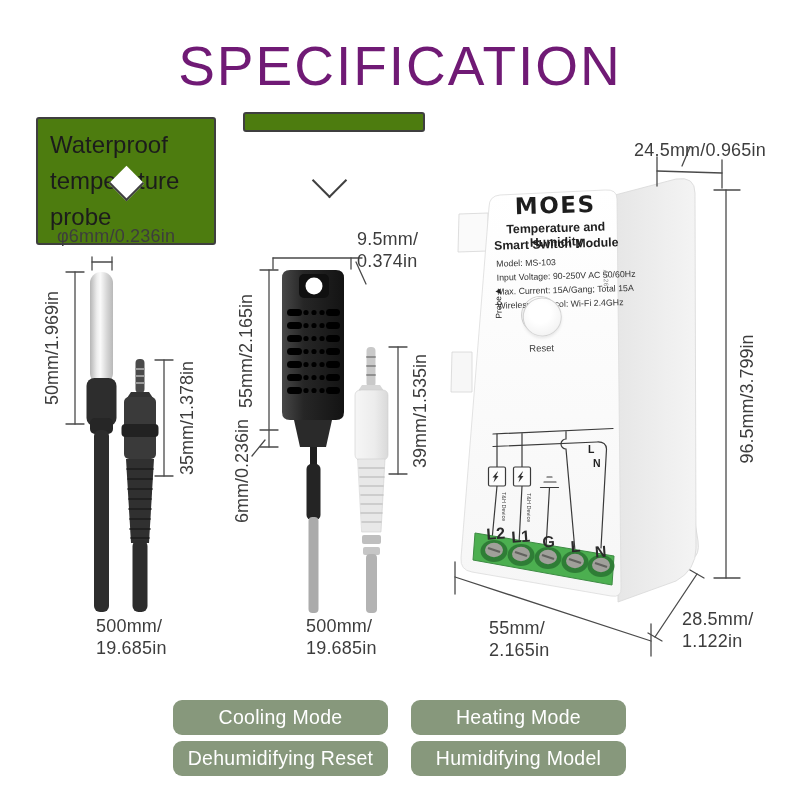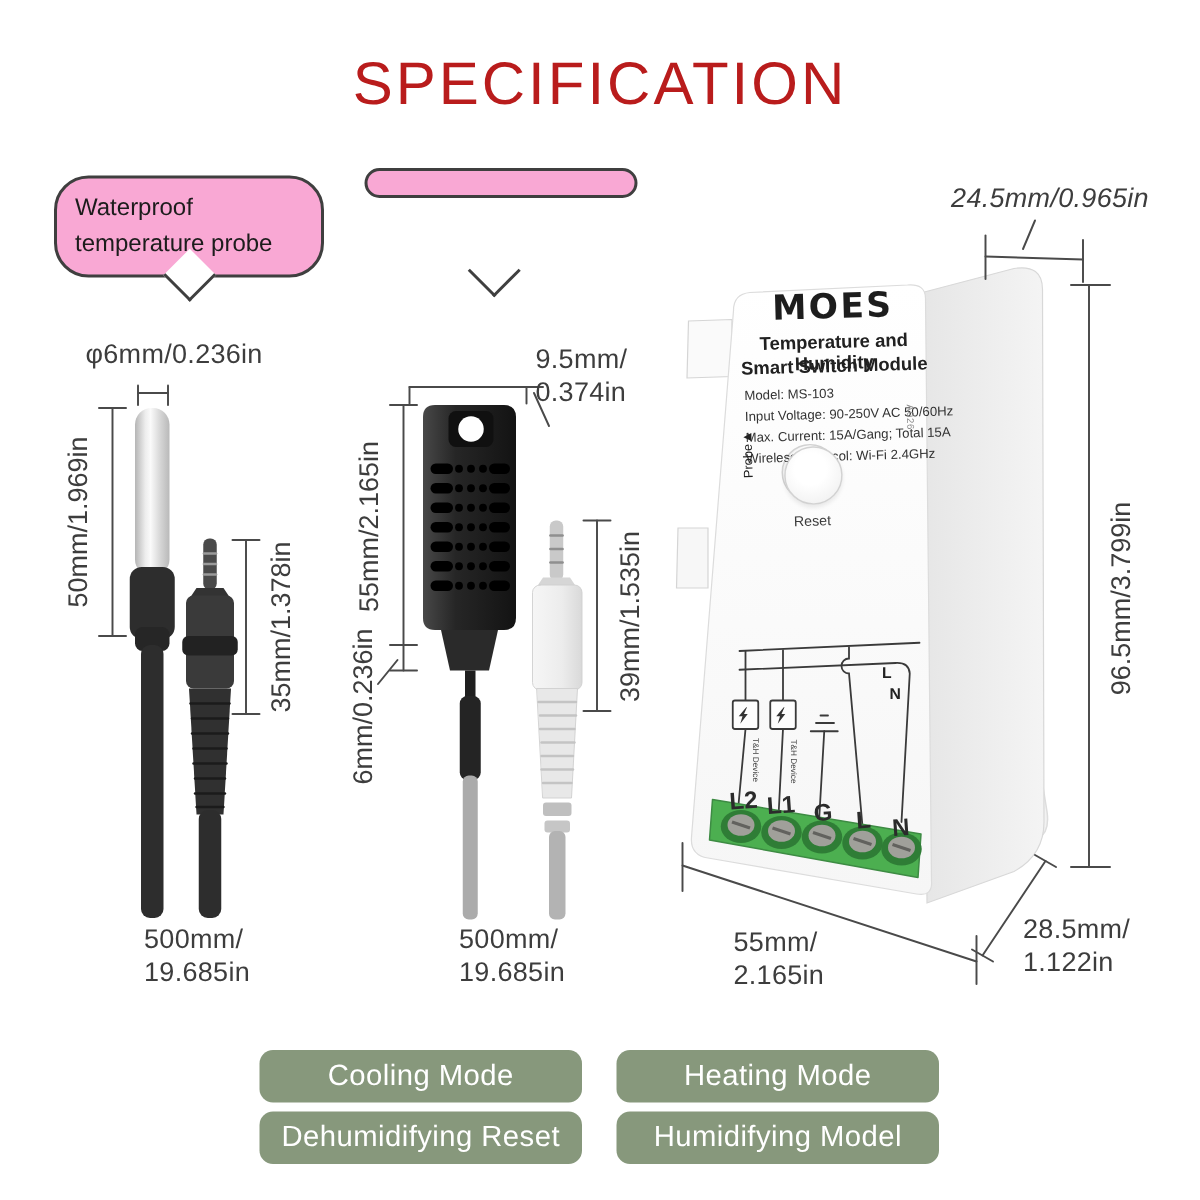--- a/index.html
+++ b/index.html
@@ -1,23 +1,23 @@
 <!DOCTYPE html>
 <html><head>
 <meta charset="utf-8">
 <style>
   html,body{margin:0;padding:0;background:#fff;}
   body{font-family:"Liberation Sans","DejaVu Sans",sans-serif;color:#222;}
   .stage{position:relative;width:800px;height:800px;background:#fff;overflow:hidden;}
   svg{position:absolute;left:0;top:0;}
   svg text{font-family:"Liberation Sans","DejaVu Sans",sans-serif;}
   .title{position:absolute;left:0;right:0;top:34px;margin:0;text-align:center;
-         font-size:40px;font-weight:300;letter-spacing:2px;color:#b91c1c;}
-  .bubble{position:absolute;background:#f9a8d4;border:2px solid #3f3f3f;border-radius:23px;
-          padding:8px 12px;font-size:16px;line-height:1.5;color:#1c1c1c;}
+         font-size:55px;font-weight:300;letter-spacing:2px;color:#701a75;}
+  .bubble{position:absolute;background:#4d7c0f;border:2px solid #3f3f3f;border-radius:3px;
+          padding:8px 12px;font-size:24px;line-height:1.5;color:#1c1c1c;}
   .tail{position:absolute;width:23px;height:23px;background:#fff;transform:rotate(45deg);
         border-right:2px solid #3f3f3f;border-bottom:2px solid #3f3f3f;}
   .dim{position:absolute;font-size:18px;color:#3d3d3d;white-space:nowrap;letter-spacing:.2px;}
   .dim2{line-height:22px;}
   .vlabel{position:absolute;width:160px;height:22px;display:flex;align-items:center;justify-content:center;
           transform:rotate(-90deg);font-size:18px;color:#3d3d3d;white-space:nowrap;}
   .center{text-align:center;}
   .face{position:absolute;left:487px;top:184px;width:141px;height:210px;transform:rotate(-1.6deg);}
   .brand{position:absolute;left:0;top:8px;width:100%;text-align:center;font-size:23px;
          font-weight:600;letter-spacing:1.5px;color:#1d1d1d;font-family:"DejaVu Sans",sans-serif;}
@@ -334,21 +334,21 @@
         <span class="arr">▲</span>
   </div>
   <div class="resetbtn"></div>
   <div class="resetlbl">Reset</div>
   <div class="sidecode">A026</div>
 </div>
 
 <div class="wlbl" style="left:588px;top:443px;">L</div>
 <div class="wlbl" style="left:593px;top:457px;">N</div>
 
-<div class="dim center" style="left:610px;top:122px;width:180px;font-style:italic;">24.5mm/0.965in</div>
+<div class="dim center" style="left:610px;top:140px;width:180px;">24.5mm/0.965in</div>
 <div class="vlabel" style="left:667px;top:388px;">96.5mm/3.799in</div>
 <div class="dim dim2" style="left:489px;top:617px;">
   <div>55mm/</div>
   <div>2.165in</div>
 </div>
 <div class="dim dim2" style="left:682px;top:608px;">
   <div>28.5mm/</div>
   <div>1.122in</div>
 </div>
 

